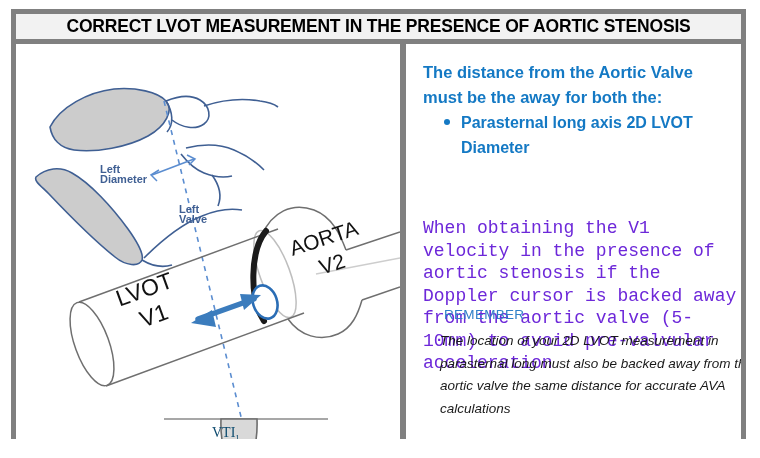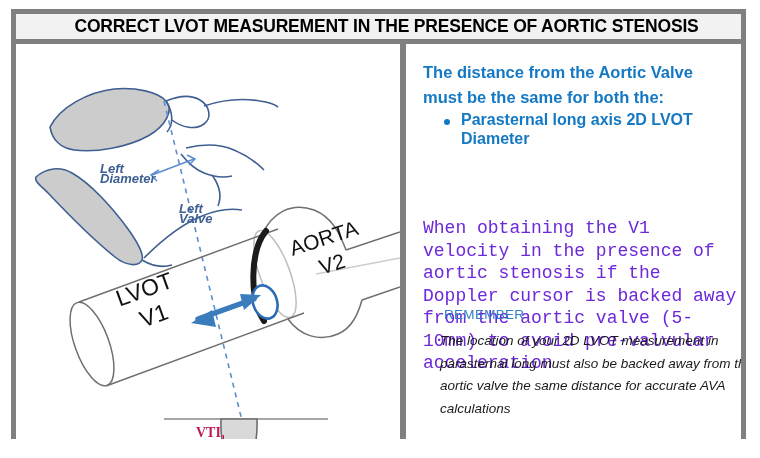--- a/index.html
+++ b/index.html
@@ -42,21 +42,20 @@
     top: 0;
     width: 725px;
     line-height: 25px;
     text-align: center;
     font-size: 17.5px;
     font-weight: bold;
     color: #000000;
     letter-spacing: -0.2px;
     font-family: "Liberation Sans", sans-serif;
     white-space: nowrap;
-    padding-left: 8px;
   }
 
   
   #body-area {
     position: absolute;
     left: 0;
     top: 30px;
     width: 725px;
     height: 395px;
   }
@@ -103,37 +102,36 @@
   #label-aorta {
     left: 270px;
     top: 192px;
     font-size: 21px;
     transform: rotate(-18deg);
     transform-origin: left top;
     line-height: 27px;
   }
   .anat-label {
     position: absolute;
-    font-size: 13px;
+    font-size: 11px;
     font-weight: bold;
     color: #3f5f93;
     line-height: 10px;
     font-family: "Liberation Sans", sans-serif;
-    font-style: italic;
   }
   #label-left-ventricle { left: 84px; top: 120px; }
   #label-left-atrium { left: 163px; top: 160px; }
 
   #label-vti {
     position: absolute;
-    left: 180px;
+    left: 196px;
     top: 381px;
     font-size: 14px;
-    font-weight: bold;
-    color: #be185d;
+    font-weight: normal;
+    color: #0c4a6e;
     font-family: "Liberation Serif", serif;
   }
   #label-vti sub { font-size: 9px; }
 
   
   #text-panel {
     position: absolute;
     left: 390px;
     top: 0;
     width: 335px;
@@ -162,21 +160,21 @@
     margin: 0;
     padding: 0;
     list-style: none;
   }
   #bullet-list li {
     position: relative;
     padding-left: 38px;
     font-size: 16px;
     font-weight: bold;
     color: #1479c4;
-    line-height: 19px;
+    line-height: 25px;
     margin-bottom: 1px;
     font-family: "Liberation Sans", sans-serif;
   }
   #bullet-list li .bullet-dot {
     position: absolute;
     left: 21px;
     top: 9px;
     width: 6px;
     height: 6px;
     border-radius: 50%;
@@ -312,21 +310,21 @@
       </div>
 
       <div id="label-vti"><span>VTI</span><sub>1</sub></div>
 
     </div>
 
     <div id="panel-divider"></div>
 
     <div id="text-panel">
 
-      <div id="headline">The distance from the Aortic Valve must be the same for both the:</div>
+      <div id="headline">The distance from the Aortic Valve must be the away for both the:</div>
 
       <ul id="bullet-list">
         <li>
           <span class="bullet-dot"></span>
           <span>Parasternal long axis 2D LVOT Diameter</span>
         </li>
       </ul>
 
       <div id="para-one">When obtaining the V1 velocity in the presence of aortic stenosis if the Doppler cursor is backed away from the aortic valve (5-10mm) to avoid pre-valvular acceleration</div>
 

